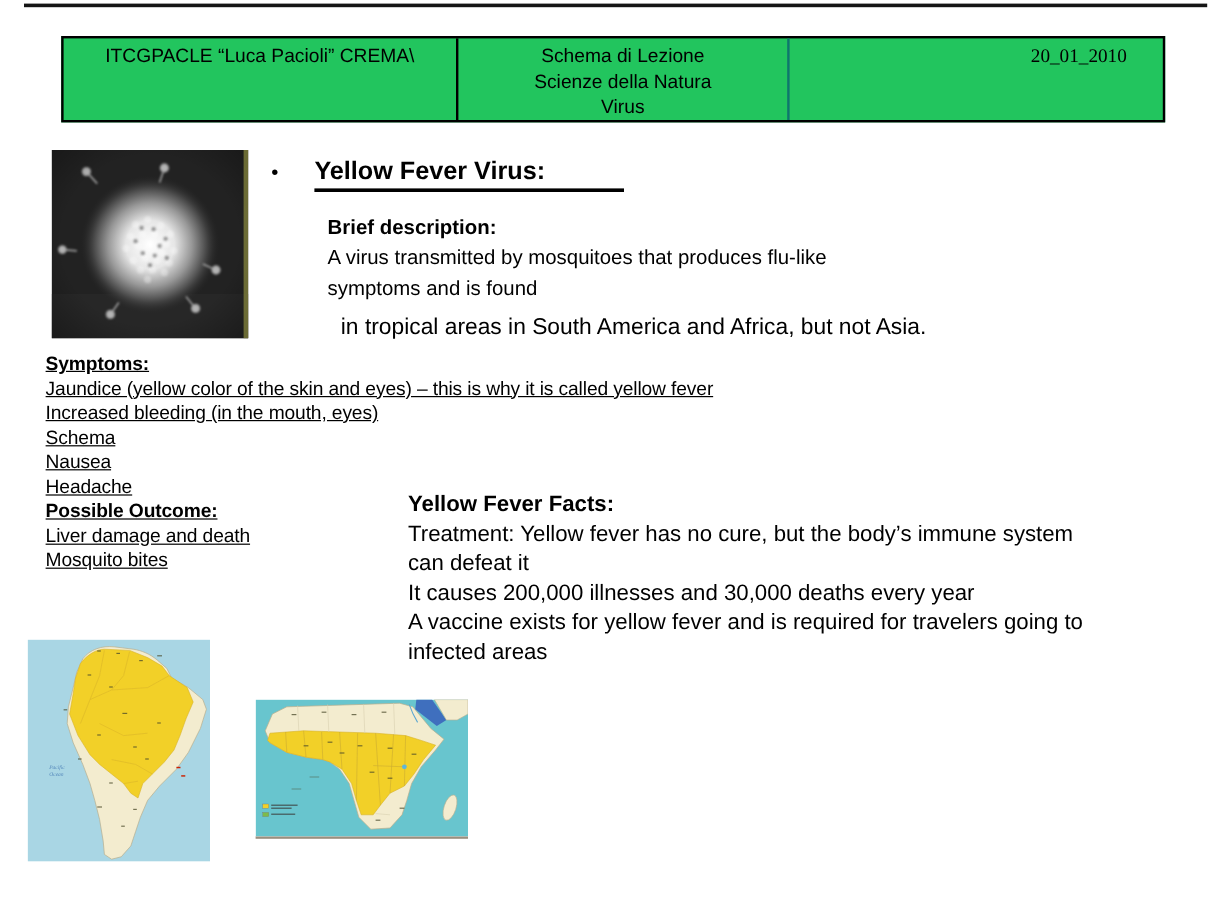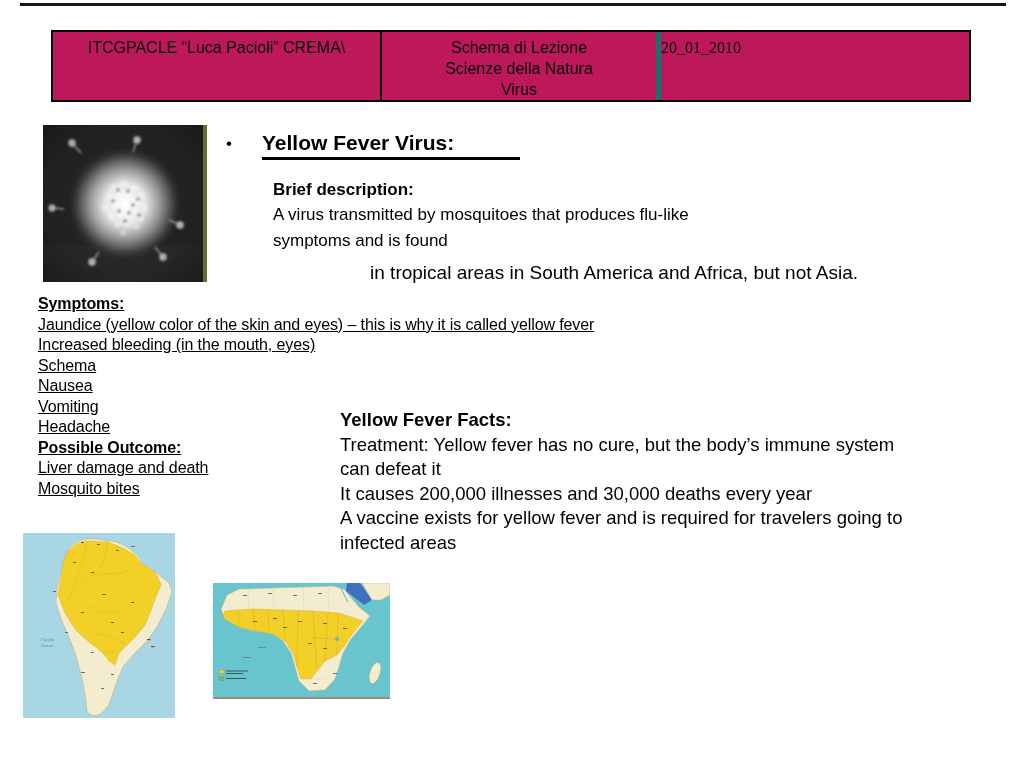--- a/index.html
+++ b/index.html
@@ -3,34 +3,34 @@
 <meta charset="utf-8">
 <style>
   html,body{margin:0;padding:0;background:#fff;}
   #slide{position:relative;width:1024px;height:768px;background:#ffffff;overflow:hidden;
          font-family:"Liberation Sans",sans-serif;color:#000;}
   .abs{position:absolute;}
   
   #top-rule{left:20px;top:3px;width:986px;height:3px;background:#151515;}
   
   #header-table{left:51px;top:30px;width:920px;height:72px;border:2px solid #000;
-                box-sizing:border-box;display:flex;background:#be185d;}
+                box-sizing:border-box;display:flex;background:#22c55e;}
   .hcell{box-sizing:border-box;padding-top:5px;font-size:16px;line-height:21px;}
   .hcell1{width:327px;text-align:center;}
   .hcell2{width:276px;text-align:center;border-left:2px solid #000;}
-  .hcell3{width:292px;text-align:left;border-left:5px solid #0f766e;
+  .hcell3{width:292px;text-align:right;border-left:2px solid #0f766e;
           font-family:"Liberation Serif",serif;padding-right:9px;}
   
   #title-bullet{left:226px;top:134px;font-size:17px;}
   #title{left:262px;top:131px;font-size:21px;font-weight:bold;}
   #title .u{display:inline-block;border-bottom:3px solid #000;padding:0 66px 2px 0;}
   
   #brief{left:273px;top:177px;width:548px;text-align:left;font-size:17px;line-height:25.4px;}
   #brief .heading{font-weight:bold;}
-  #brief-footnote{left:284px;top:262px;width:574px;text-align:right;font-size:19px;}
+  #brief-footnote{left:284px;top:262px;width:574px;text-align:left;font-size:19px;}
   
   #symptoms{left:38px;top:294px;font-size:16px;line-height:20.5px;letter-spacing:-0.1px;text-decoration:underline;}
   
   #facts{left:340px;top:408px;width:612px;text-align:left;font-size:18.5px;line-height:24.6px;}
   #facts .heading{font-weight:bold;}
   .bold{font-weight:bold;}
   
   #virus-em{left:43px;top:125px;width:164px;height:157px;}
   #map-sa{left:23px;top:533px;width:152px;height:185px;}
   #map-af{left:213px;top:583px;width:177px;height:114px;border-bottom:2px solid #9a8f7f;}
@@ -140,21 +140,20 @@
       </div>
   </div>
   <div class="abs" id="brief-footnote">in tropical areas in South America and Africa, but not Asia.</div>
 
   <div class="abs" id="symptoms">
       <div class="sline bold">Symptoms:</div>
       <div class="sline">Jaundice (yellow color of the skin and eyes) – this is why it is called yellow fever</div>
       <div class="sline">Increased bleeding (in the mouth, eyes)</div>
       <div class="sline">Schema</div>
       <div class="sline">Nausea</div>
-      <div class="sline">Vomiting</div>
       <div class="sline">Headache</div>
       <div class="sline bold">Possible Outcome:</div>
       <div class="sline">Liver damage and death</div>
       <div class="sline">Mosquito bites</div>
     </div>
 
   <div class="abs" id="facts">
     <div class="heading">Yellow Fever Facts:</div>
     <div>
         <div class="fline">Treatment: Yellow fever has no cure, but the body’s immune system</div>

